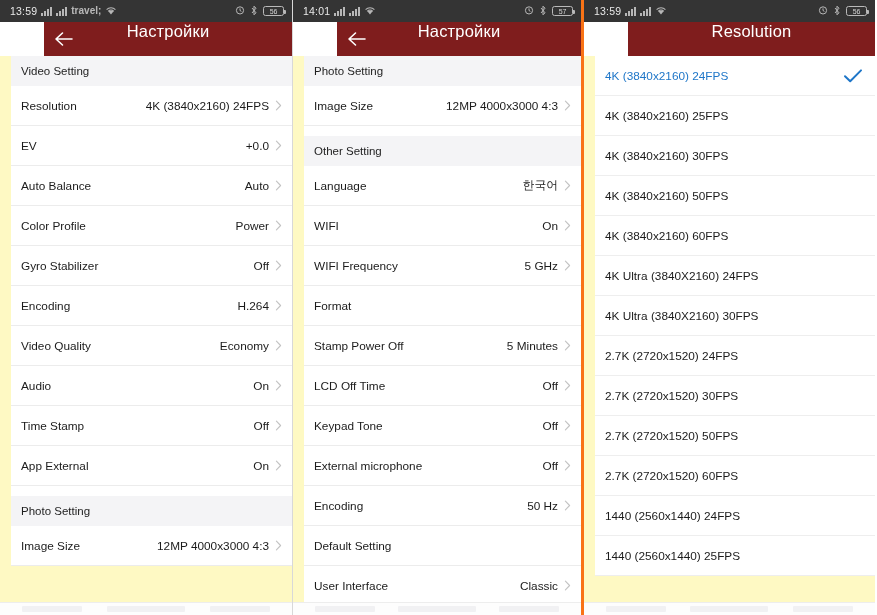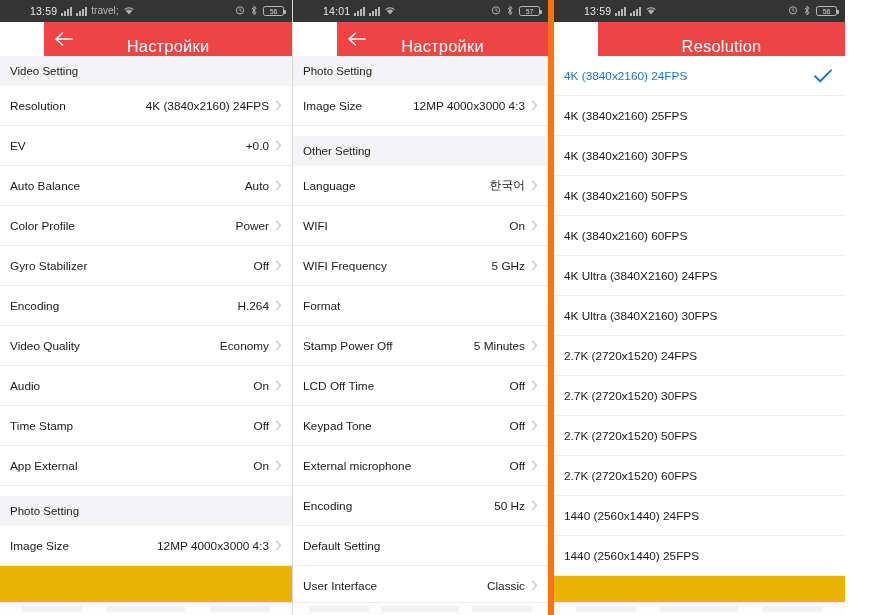--- a/index.html
+++ b/index.html
@@ -15,66 +15,66 @@
   }
   .phone {
     position: relative;
     height: 615px;
     background: #ffffff;
     overflow: hidden;
     display: flex;
     flex-direction: column;
   }
   .phone.p1 { width: 292px; }
-  .phone.p2 { width: 262px; border-left: 1px solid #d8d8d8; border-right: 6px solid #f97316; }
+  .phone.p2 { width: 292px; border-left: 1px solid #d8d8d8; border-right: 3px solid #f97316; }
   .phone.p3 { width: 291px; }
 
   
   .statusbar {
     height: 22px;
     background: #343434;
     color: #e6e6e6;
     display: flex;
     align-items: center;
     padding: 0 8px 0 10px;
     font-size: 10.5px;
     flex: 0 0 22px;
   }
   .sb-left { display: flex; align-items: center; gap: 4px; }
-  .sb-time { letter-spacing: .2px; font-size: 10.5px; color: #e8e8e8; margin-left: 20px; }
+  .sb-time { letter-spacing: .2px; font-size: 10.5px; color: #e8e8e8; }
   .sb-right { margin-left: auto; display: flex; align-items: center; gap: 5px; }
   .ic { display: inline-block; opacity: .85; }
   .sig { display: inline-flex; align-items: flex-end; gap: 1px; height: 9px; }
   .sig i { width: 2px; background: #cfcfcf; display: block; }
   .sig i:nth-child(1){height:3px}
   .sig i:nth-child(2){height:5px}
   .sig i:nth-child(3){height:7px}
   .sig i:nth-child(4){height:9px}
-  .wifi { font-size: 10px; line-height: 1; color:#cfcfcf; }
+  .wifi { font-size: 10px; line-height: 1; color:#cfcfcf;font-weight:bold; }
   .alarm, .bt { font-size: 9.5px; color:#cfcfcf; line-height:1; }
   .batt {
     position: relative;
     width: 21px; height: 10px;
     border: 1px solid #b9b9b9;
     border-radius: 2.5px;
     display: flex; align-items: center; justify-content: center;
     font-size: 7px; color: #d6d6d6; letter-spacing: -.2px;
   }
   .batt:after {
     content:""; position:absolute; right:-3px; top:3px;
     width:2px; height:4px; background:#b9b9b9; border-radius:0 1px 1px 0;
   }
 
   
   .appbar {
     height: 34px;
-    background: #ef4444;
+    background: #7f1d1d;
     color: #ffffff;
     display: flex;
-    align-items: flex-end;
+    align-items: flex-start;
     position: relative;
     flex: 0 0 34px;
     margin-left: 44px;
   }
   .back {
     width: 40px; height: 34px;
     display: flex; align-items: center; justify-content: center;
     cursor: pointer;
   }
   .back svg { display:block; }
@@ -86,22 +86,23 @@
     font-weight: 400;
     color: #fff;
     pointer-events: none;
     letter-spacing: .2px;
   }
 
   
   .body {
     flex: 1 1 auto;
     overflow: hidden;
-    background: #eab308;
+    background: #fef9c3;
     position: relative;
+    padding-left: 11px;
   }
   .section-gap { height: 10px; background: #ffffff; }
   .section-head {
     background: #f4f4f6;
     height: 30px;
     display: flex;
     align-items: center;
     padding: 0 10px;
     font-size: 11.5px;
     color: #1e1e1e;

